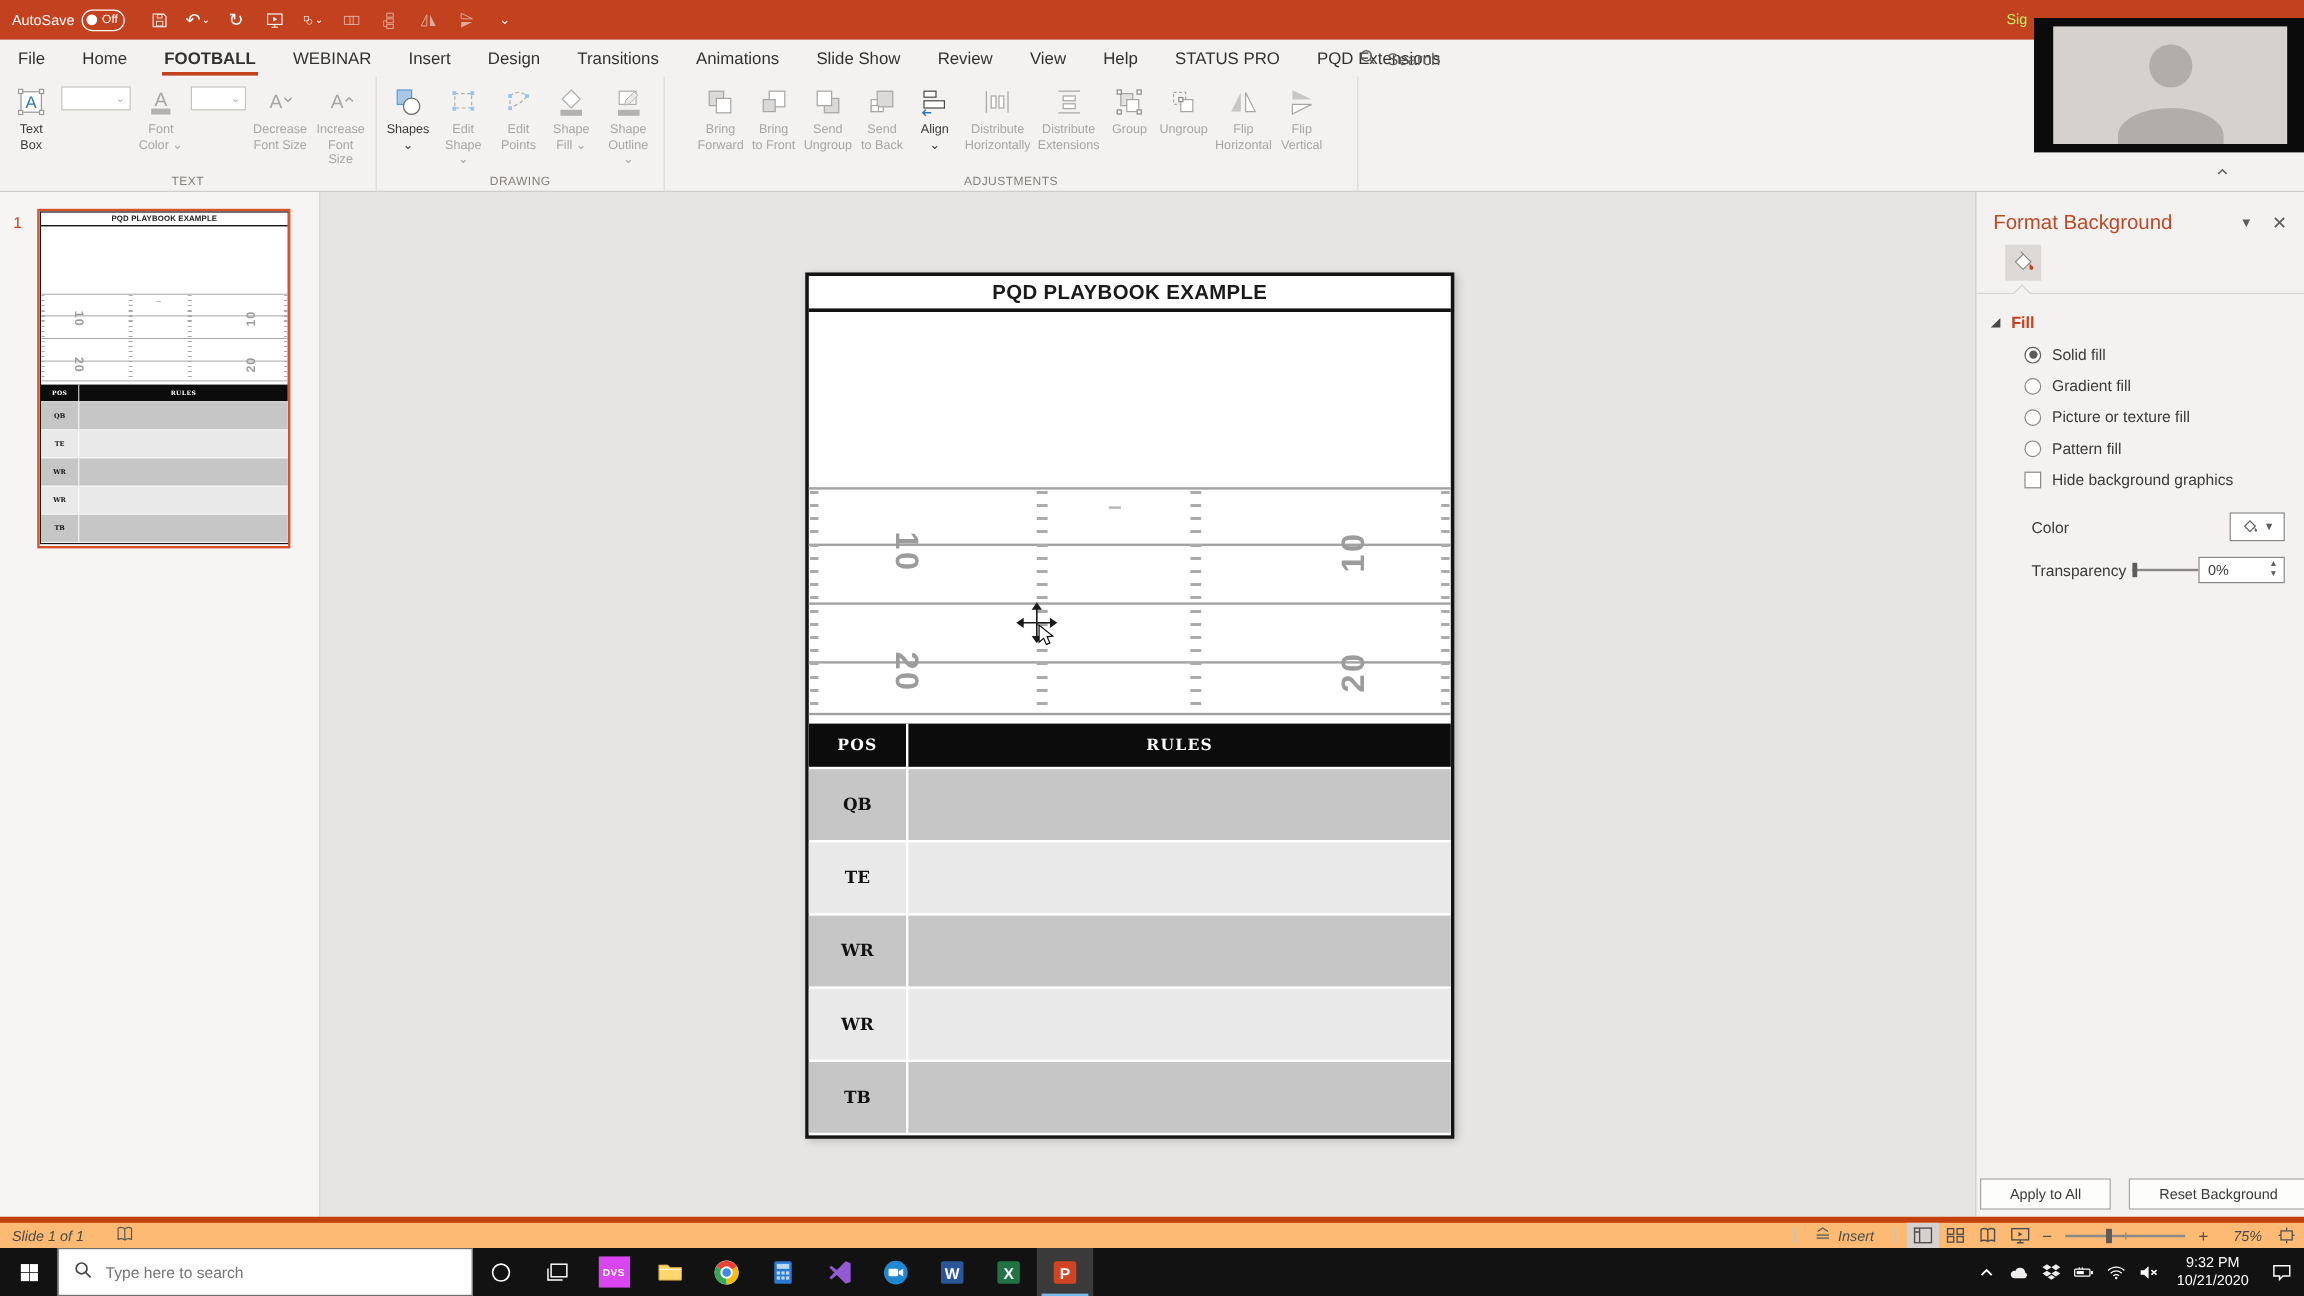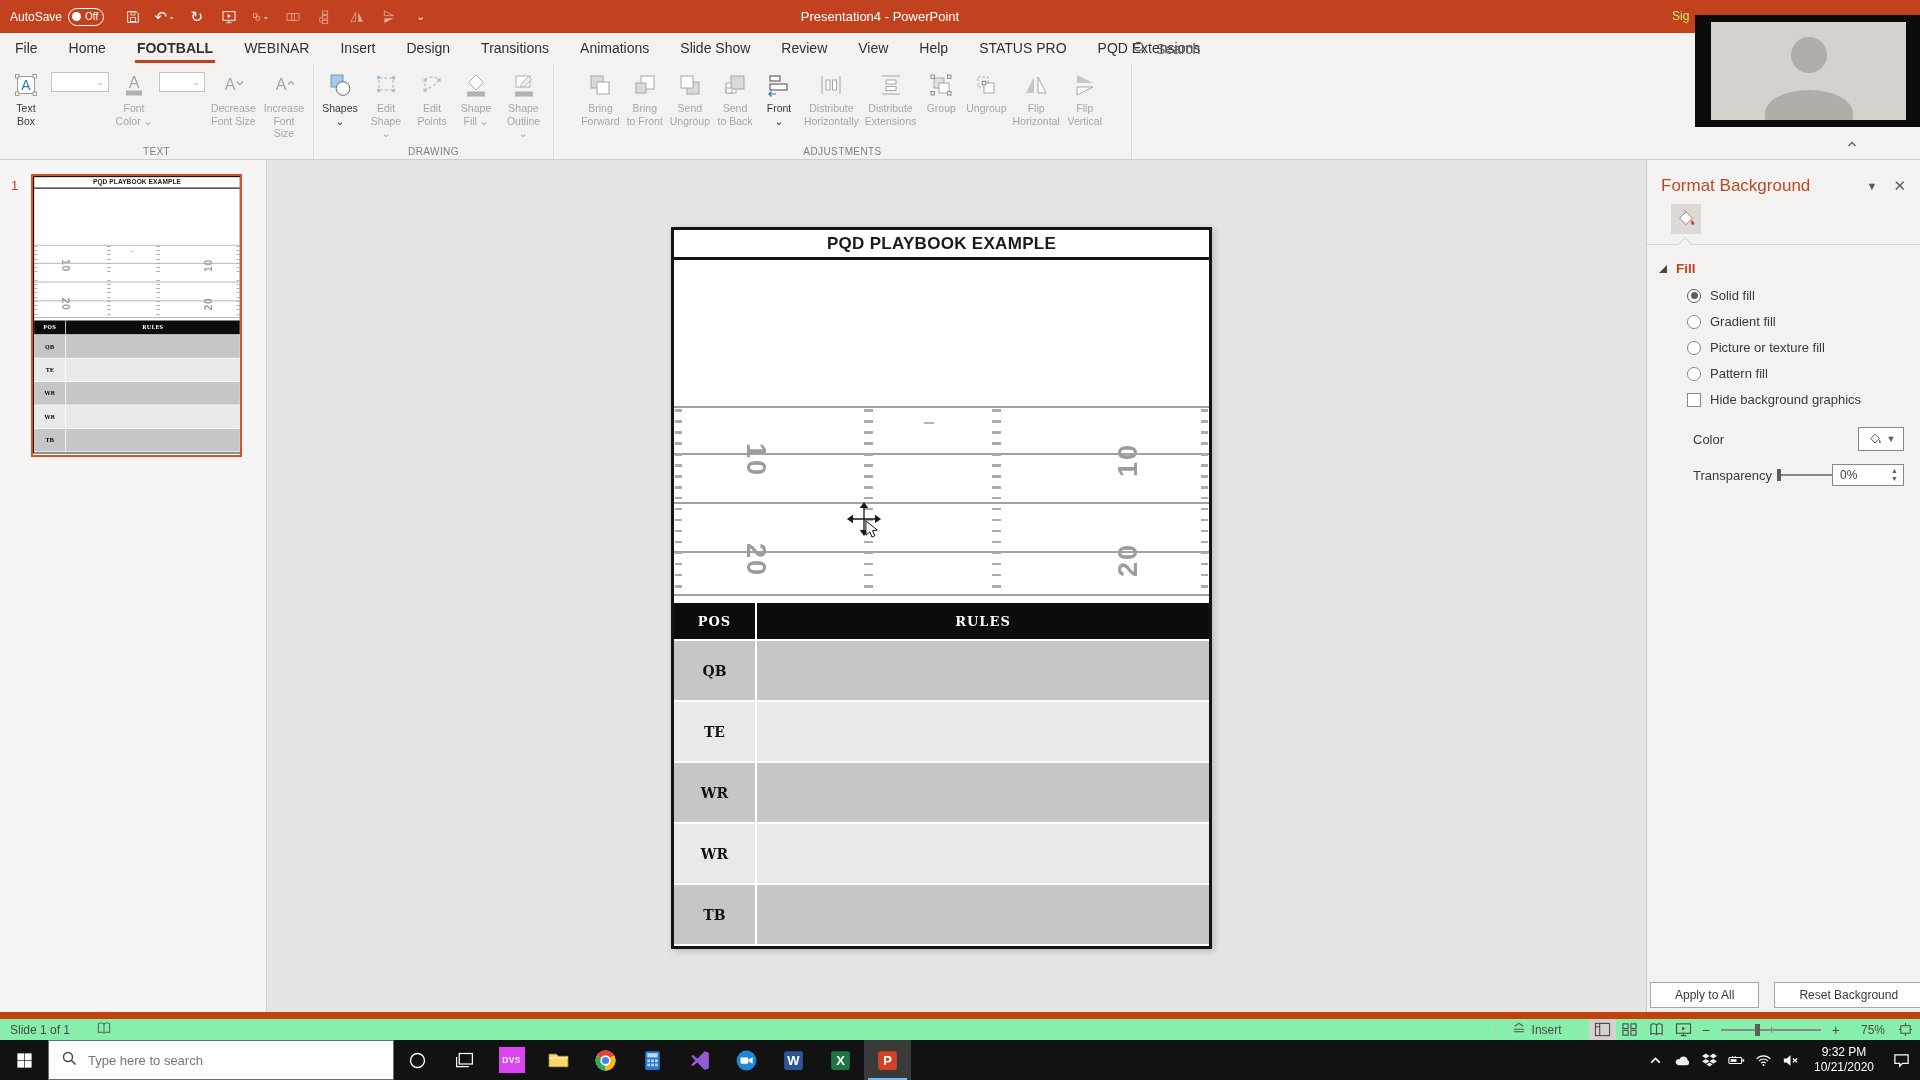--- a/index.html
+++ b/index.html
@@ -122,22 +122,22 @@
   .track{position:absolute;left:0;right:0;top:6px;height:2px;background:#8a8886;}
   .sthumb{position:absolute;left:0;top:1px;width:4px;height:12px;background:#5f5d5b;}
   .spinbox{width:72px;height:22px;background:#fff;border:1px solid #8a8886;box-sizing:border-box;
     display:flex;align-items:center;padding-left:7px;font-size:12px;position:relative;flex:none;}
   .spin{position:absolute;right:3px;top:2px;bottom:2px;width:11px;display:flex;flex-direction:column;
     justify-content:space-between;color:#5f5d5b;font-size:7px;line-height:8px;text-align:center;}
   .rp-buttons{position:absolute;left:0;right:0;bottom:10px;display:flex;gap:15px;padding:0 3px 0 3px;}
   .rp-btn{height:24px;background:#fdfdfc;border:1px solid #a8a6a3;font-size:12px;color:#3b3a39;
     display:flex;align-items:center;justify-content:center;padding:0 24px;white-space:nowrap;margin-top:24px;}
   
-  .statusbar{position:absolute;left:0;right:0;bottom:40px;height:21px;background:#86efac;
-    border-top:7px solid #c2410c;font-size:12px;color:#4c4a48;z-index:4;}
+  .statusbar{position:absolute;left:0;right:0;bottom:40px;height:21px;background:#fdba74;
+    border-top:5px solid #c2410c;font-size:12px;color:#4c4a48;z-index:4;font-style:italic;}
   .sb-left{position:absolute;left:10px;top:0;height:100%;display:flex;gap:26px;align-items:center;}
   .sb-right{position:absolute;right:2px;top:0;height:100%;display:flex;align-items:center;}
   .sb-sep{width:1px;height:13px;background:#c6c3c0;margin:0 10px;}
   .notes{display:flex;gap:6px;align-items:center;padding:0 6px;}
   .vb{width:27px;height:21px;display:flex;align-items:center;justify-content:center;}
   .vb.sel{background:#d4d1ce;}
   .zctl{font-size:14px;color:#4c4a48;padding:0 5px;}
   .ztrack{width:100px;height:2px;background:#8a8886;position:relative;margin:0 6px;}
   .ztrack::after{content:"";position:absolute;left:50%;top:-2px;width:1px;height:6px;background:#8a8886;}
   .zthumb{position:absolute;top:-5px;width:5px;height:12px;background:#5f5d5b;}
@@ -234,21 +234,20 @@
       <span class="qi dim">
         <svg viewBox="0 0 24 24">
           <path d="M5 10h14L5 3z" fill="none" stroke="#fff" stroke-width="1.2"></path>
           <path d="M5 14h14L5 21z" fill="#fff"></path>
         </svg>
       </span>
       <span class="qi">
         <span style="font-size:11px;">⌄</span>
       </span>
     </div>
-  <div class="tb-title">Presentation4  -  PowerPoint</div>
   <div class="signin">Sig</div>
 </div>
 
 <div class="tabsrow">
   <div style="display:flex;align-items:flex-end;" id="ribbon-tabs">
       <div class="rtab">File</div>
       <div class="rtab">Home</div>
       <div class="rtab active">FOOTBALL</div>
       <div class="rtab">WEBINAR</div>
       <div class="rtab">Insert</div>
@@ -437,21 +436,21 @@
             <div class="rl">to Back</div>
           </div>
           <div class="rbtn">
             <div class="ric">
               <svg viewBox="0 0 26 26">
                 <rect x="4" y="4" width="10" height="5" fill="#fff" stroke="#4a4846"></rect>
                 <rect x="4" y="12" width="17" height="6" fill="#fff" stroke="#4a4846"></rect>
                 <path d="M10 22H3m2.5-2.5L3 22l2.5 2.5" fill="none" stroke="#2e75b6" stroke-width="1.2"></path>
               </svg>
             </div>
-            <div class="rl">Front</div>
+            <div class="rl">Align</div>
             <div class="rl">⌄</div>
           </div>
           <div class="rbtn disabled">
             <div class="ric">
               <svg viewBox="0 0 26 26">
                 <path d="M4 4v18M22 4v18" stroke="#a8a6a4"></path>
                 <rect x="8" y="8" width="4" height="10" fill="#fff" stroke="#a8a6a4"></rect>
                 <rect x="14.5" y="8" width="4" height="10" fill="#fff" stroke="#a8a6a4"></rect>
               </svg>
             </div>

